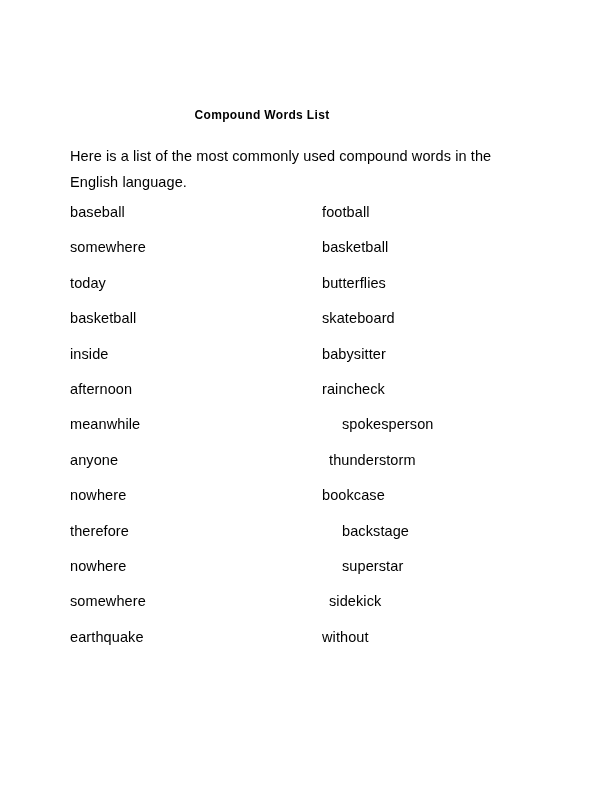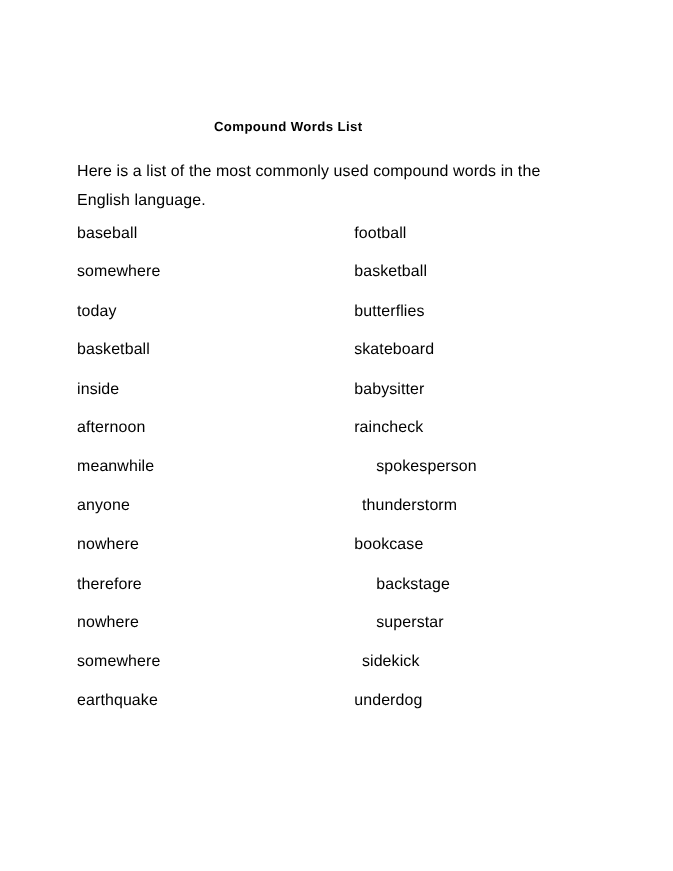--- a/index.html
+++ b/index.html
@@ -188,18 +188,18 @@
       <span class="word word-right nudge-1">superstar</span>
     </div>
 
     <div class="word-row">
       <span class="word word-left">somewhere</span>
       <span class="word word-right nudge-2">sidekick</span>
     </div>
 
     <div class="word-row">
       <span class="word word-left">earthquake</span>
-      <span class="word word-right">underdog</span>
+      <span class="word word-right">without</span>
     </div>
 
   </div>
 
 </div>
 
 </body></html>

